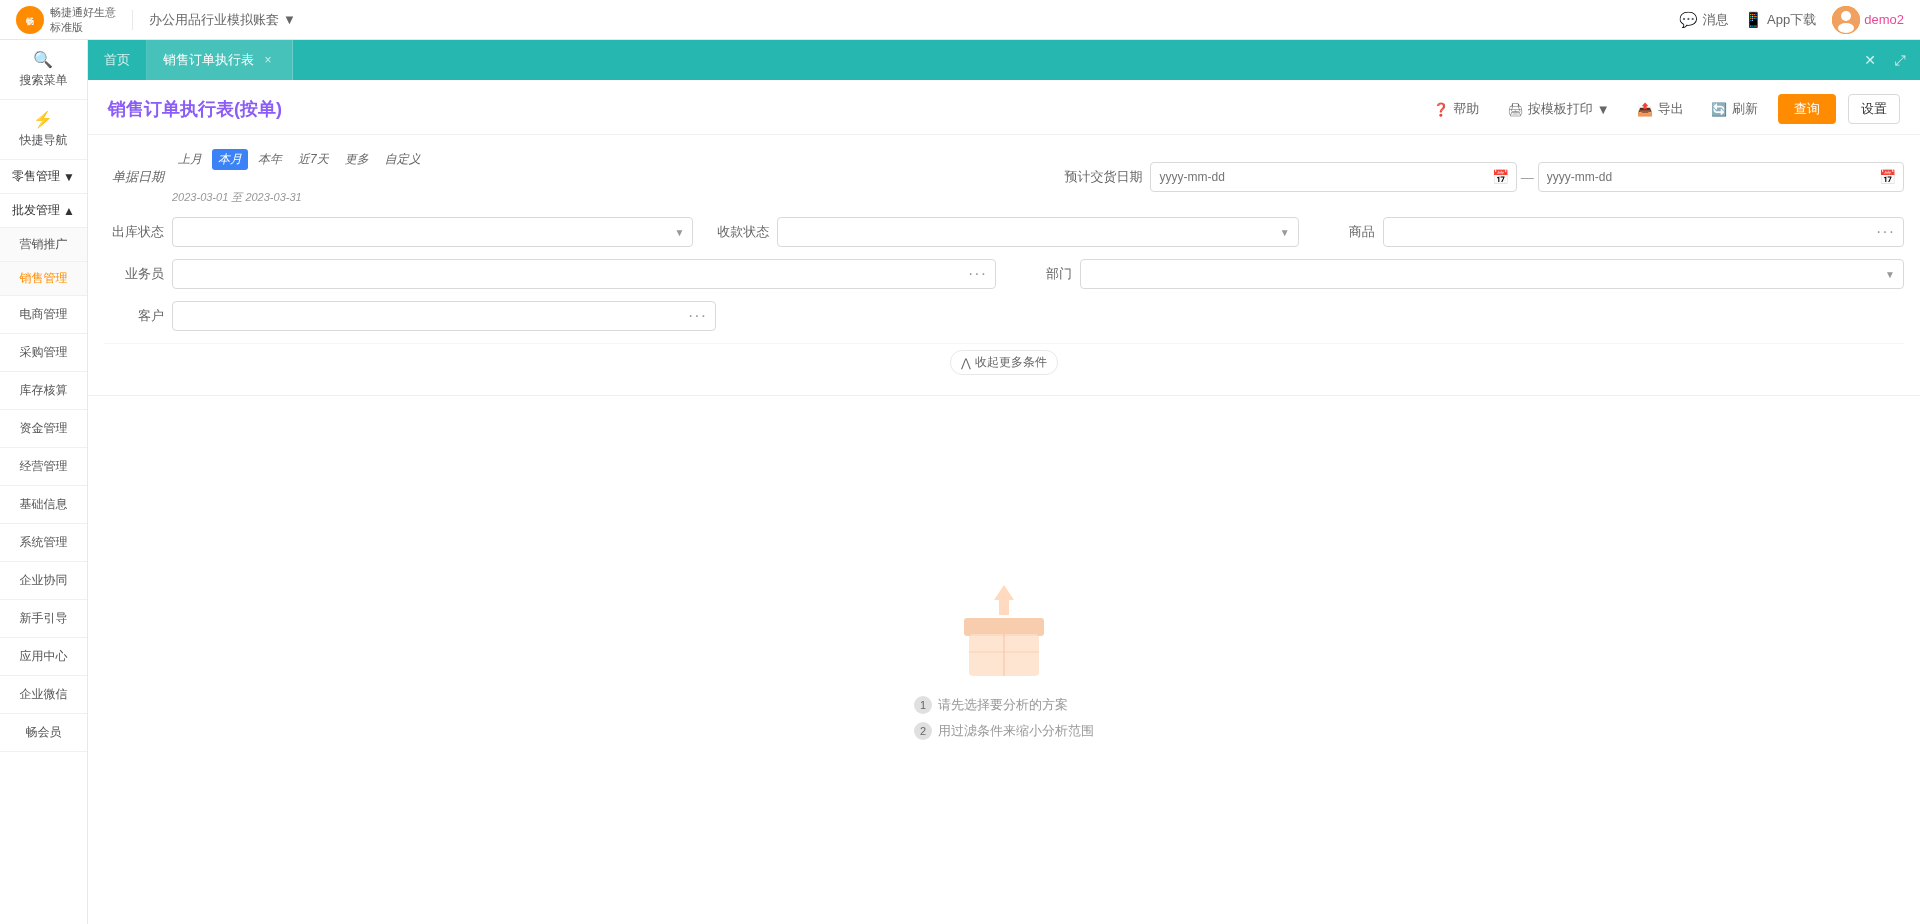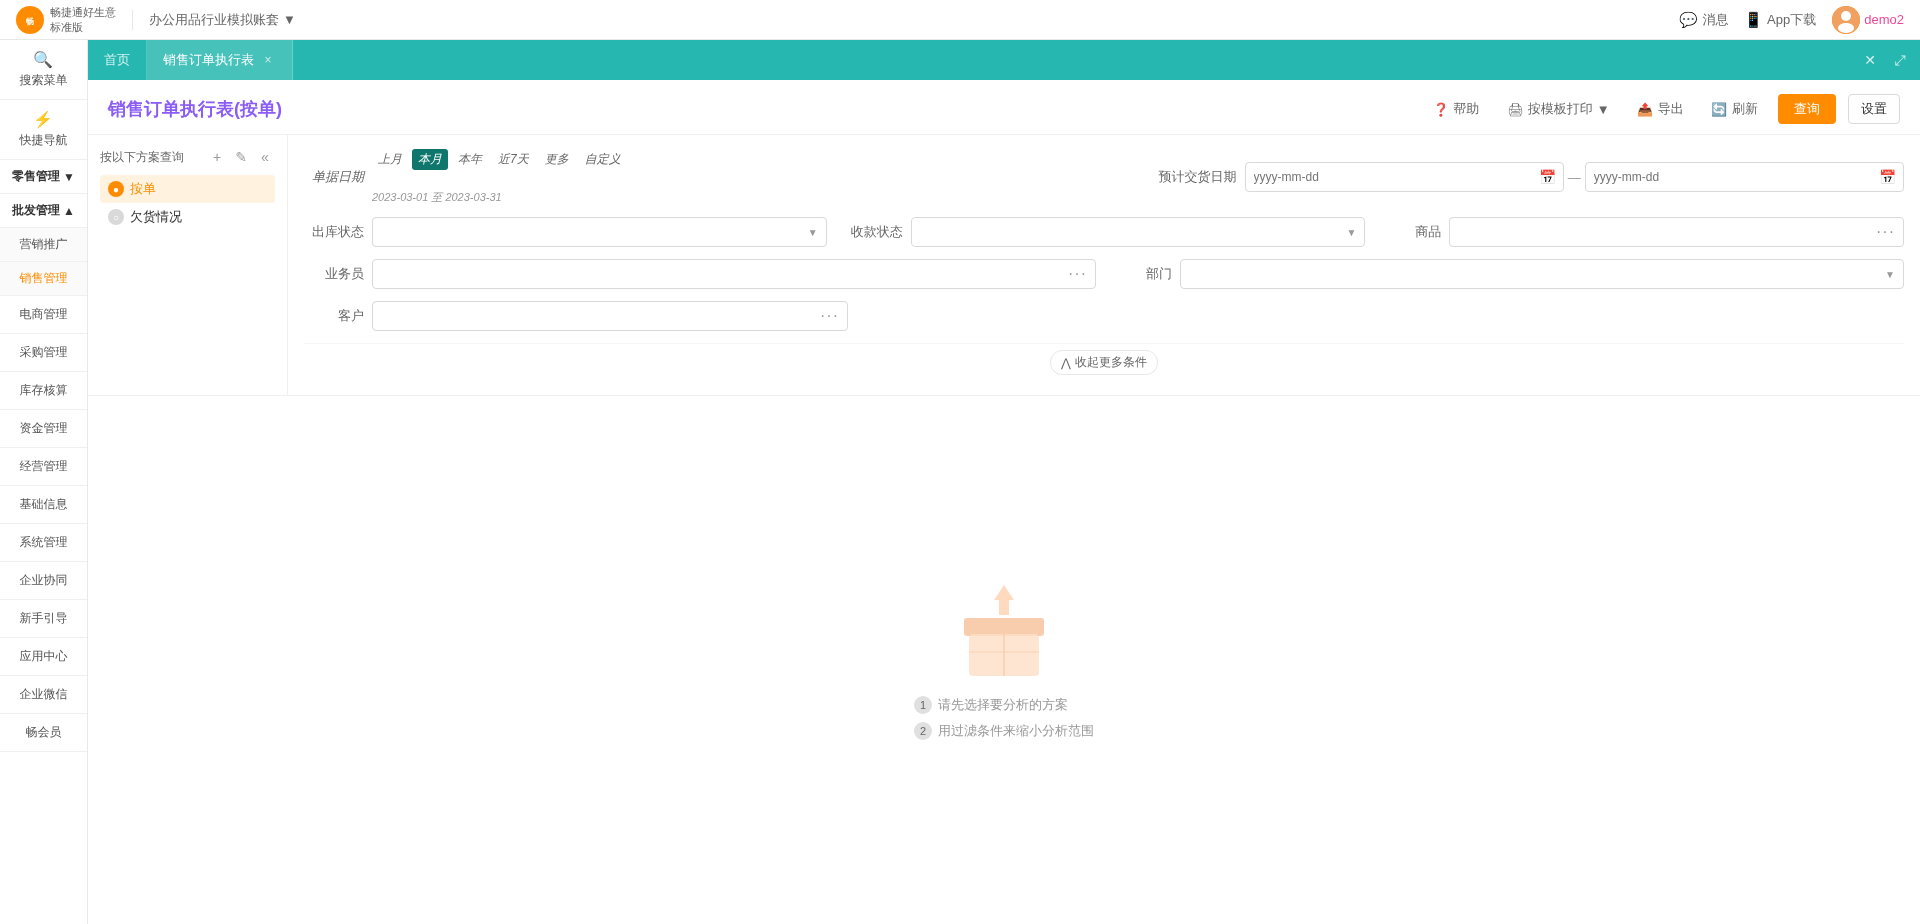--- a/index.html
+++ b/index.html
@@ -115,21 +115,21 @@
       flex-direction: column;
       align-items: center;
       gap: 3px;
     }
     .sidebar-item .sidebar-icon { font-size: 16px; }
     .sidebar-group-header {
       padding: 8px 4px;
       text-align: center;
       color: #333;
       font-size: 12px;
-      font-weight: bold;
+      font-weight: normal;
       cursor: pointer;
       display: flex;
       align-items: center;
       justify-content: center;
       gap: 3px;
       border-bottom: 1px solid #f0f0f0;
     }
     .sidebar-sub-item {
       padding: 8px 4px;
       text-align: center;
@@ -635,55 +635,31 @@
             <span>🔄</span>
             <span>刷新</span>
           </div>
           <button class="btn-primary">查询</button>
           <button class="btn-default">设置</button>
         </div>
       </div>
 
       <div class="filter-panel">
 
-        <div class="filter-left">
-          <div class="filter-left-header">
-            <span class="filter-left-title">按以下方案查询</span>
-            <div class="filter-left-icons">
-              <div class="filter-icon-btn">
-                <span>+</span>
-              </div>
-              <div class="filter-icon-btn">
-                <span>✎</span>
-              </div>
-              <div class="filter-icon-btn">
-                <span>«</span>
-              </div>
-            </div>
-          </div>
-          <div class="filter-option active">
-            <span class="filter-option-icon orange">●</span>
-            <span>按单</span>
-          </div>
-          <div class="filter-option">
-            <span class="filter-option-icon gray">○</span>
-            <span>欠货情况</span>
-          </div>
-        </div>
 
         <div class="filter-right">
 
           <div class="filter-row">
 
             <div class="filter-field" style="flex: 1.8; font-style: italic;">
               <span class="filter-label">单据日期</span>
               <div style="display:flex;flex-direction:column;gap:20px;flex:1;">
                 <div style="display:flex;align-items:center;gap:4px;">
                   <div class="date-shortcut">上月</div>
-                  <div class="date-shortcut active" style="background:#0f766e;color:white;border-radius:3px;padding:2px 6px;">本月</div>
+                  <div class="date-shortcut active" style="background:#3b82f6;color:white;border-radius:3px;padding:2px 6px;">本月</div>
                   <div class="date-shortcut">本年</div>
                   <div class="date-shortcut">近7天</div>
                   <div class="date-shortcut">更多</div>
                   <div class="date-shortcut">自定义</div>
                 </div>
                 <div style="font-size:11px;color:#999;">2023-03-01 至 2023-03-31</div>
               </div>
             </div>
 
             <div class="filter-field" style="flex:1.6;">

